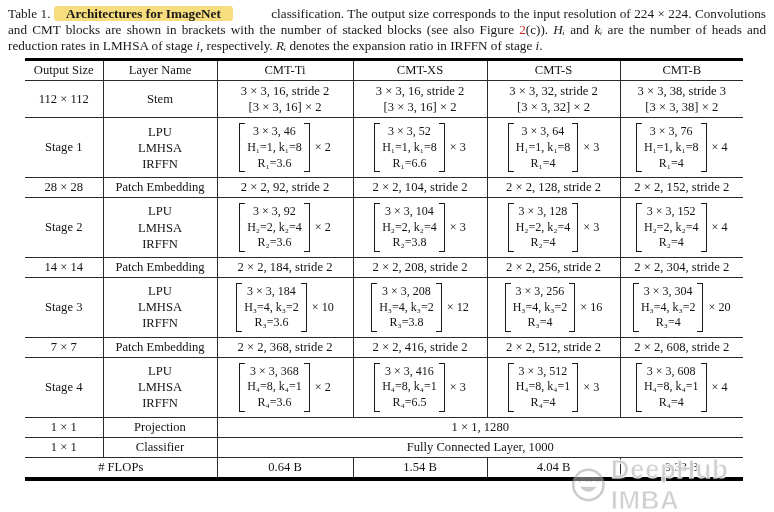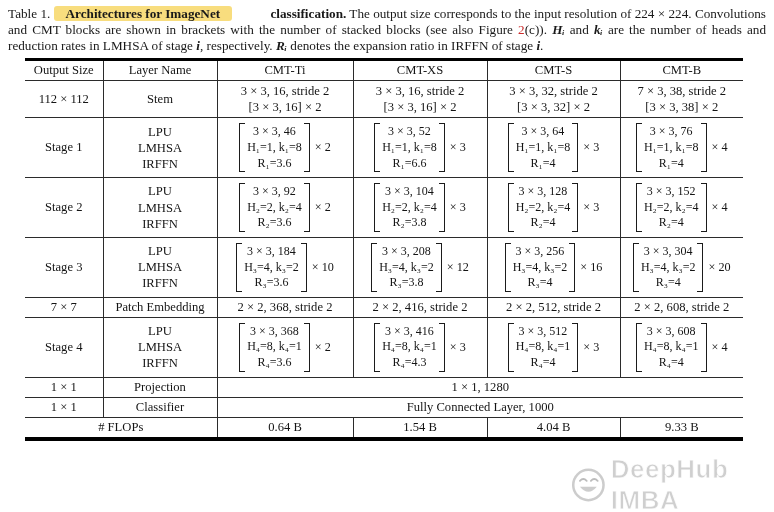--- a/index.html
+++ b/index.html
@@ -9,24 +9,24 @@
     color:#141414;
   }
   .page { position:relative; width:774px; height:512px; }
 
   
   .caption {
     margin:6px 8px 3px 8px;
     font-size:13.2px; line-height:1.23; color:#191919;
     text-align:justify;
   }
-  .b  { font-weight:bold;padding-left:35px; }
+  .b  { font-weight:normal;padding-left:35px; }
   .hl { background:#f8dd7e; border-radius:3px; padding:0 12px; font-weight:bold; }
   .figref { color:#cc2b2b; text-decoration:none; }
-  .mi { font-style:italic;font-weight:bold; }
+  .mi { font-style:italic; }
 
   
   table.arch {
     border-collapse:collapse; table-layout:fixed;
     margin:3px 0 0 25px; width:718px;
     border-top:3px solid #000;
     border-bottom:4px solid #000;
   }
   col.c-size  { width:78px; }
   col.c-name  { width:114px; }
@@ -110,21 +110,21 @@
         </td>
         <td class="twoline">
           <div>3 × 3, 16, stride 2</div>
           <div>[3 × 3, 16] × 2</div>
         </td>
         <td class="twoline">
           <div>3 × 3, 32, stride 2</div>
           <div>[3 × 3, 32] × 2</div>
         </td>
         <td class="twoline">
-          <div>7 × 3, 38, stride 2</div>
+          <div>3 × 3, 38, stride 3</div>
           <div>[3 × 3, 38] × 2</div>
         </td>
       </tr>
 
 
       <tr>
         <td>Stage 1</td>
         <td class="layerstack">
           <div>LPU</div>
           <div>LMHSA</div>
@@ -165,20 +165,28 @@
           <span class="mtx">
             <span class="mrow">3 × 3, 76</span>
             <span class="mrow v">H₁=1, k₁=8</span>
             <span class="mrow v">R₁=4</span>
           </span>
               <span class="mult">× 4</span>
         </div>
           </td>
       </tr>
 
+      <tr>
+        <td>28 × 28</td>
+        <td>Patch Embedding</td>
+        <td>2 × 2, 92, stride 2</td>
+        <td>2 × 2, 104, stride 2</td>
+        <td>2 × 2, 128, stride 2</td>
+        <td>2 × 2, 152, stride 2</td>
+      </tr>
 
       <tr>
         <td>Stage 2</td>
         <td class="layerstack">
           <div>LPU</div>
           <div>LMHSA</div>
           <div>IRFFN</div>
         </td>
         <td>
             <div class="stagecell">
@@ -215,20 +223,28 @@
           <span class="mtx">
             <span class="mrow">3 × 3, 152</span>
             <span class="mrow v">H₂=2, k₂=4</span>
             <span class="mrow v">R₂=4</span>
           </span>
               <span class="mult">× 4</span>
         </div>
           </td>
       </tr>
 
+      <tr>
+        <td>14 × 14</td>
+        <td>Patch Embedding</td>
+        <td>2 × 2, 184, stride 2</td>
+        <td>2 × 2, 208, stride 2</td>
+        <td>2 × 2, 256, stride 2</td>
+        <td>2 × 2, 304, stride 2</td>
+      </tr>
 
       <tr>
         <td>Stage 3</td>
         <td class="layerstack">
           <div>LPU</div>
           <div>LMHSA</div>
           <div>IRFFN</div>
         </td>
         <td>
             <div class="stagecell">
@@ -296,21 +312,21 @@
             <span class="mrow v">R₄=3.6</span>
           </span>
               <span class="mult">× 2</span>
         </div>
           </td>
         <td>
             <div class="stagecell">
           <span class="mtx">
             <span class="mrow">3 × 3, 416</span>
             <span class="mrow v">H₄=8, k₄=1</span>
-            <span class="mrow v">R₄=4.3</span>
+            <span class="mrow v">R₄=6.5</span>
           </span>
               <span class="mult">× 3</span>
         </div>
           </td>
         <td>
             <div class="stagecell">
           <span class="mtx">
             <span class="mrow">3 × 3, 512</span>
             <span class="mrow v">H₄=8, k₄=1</span>
             <span class="mrow v">R₄=4</span>

